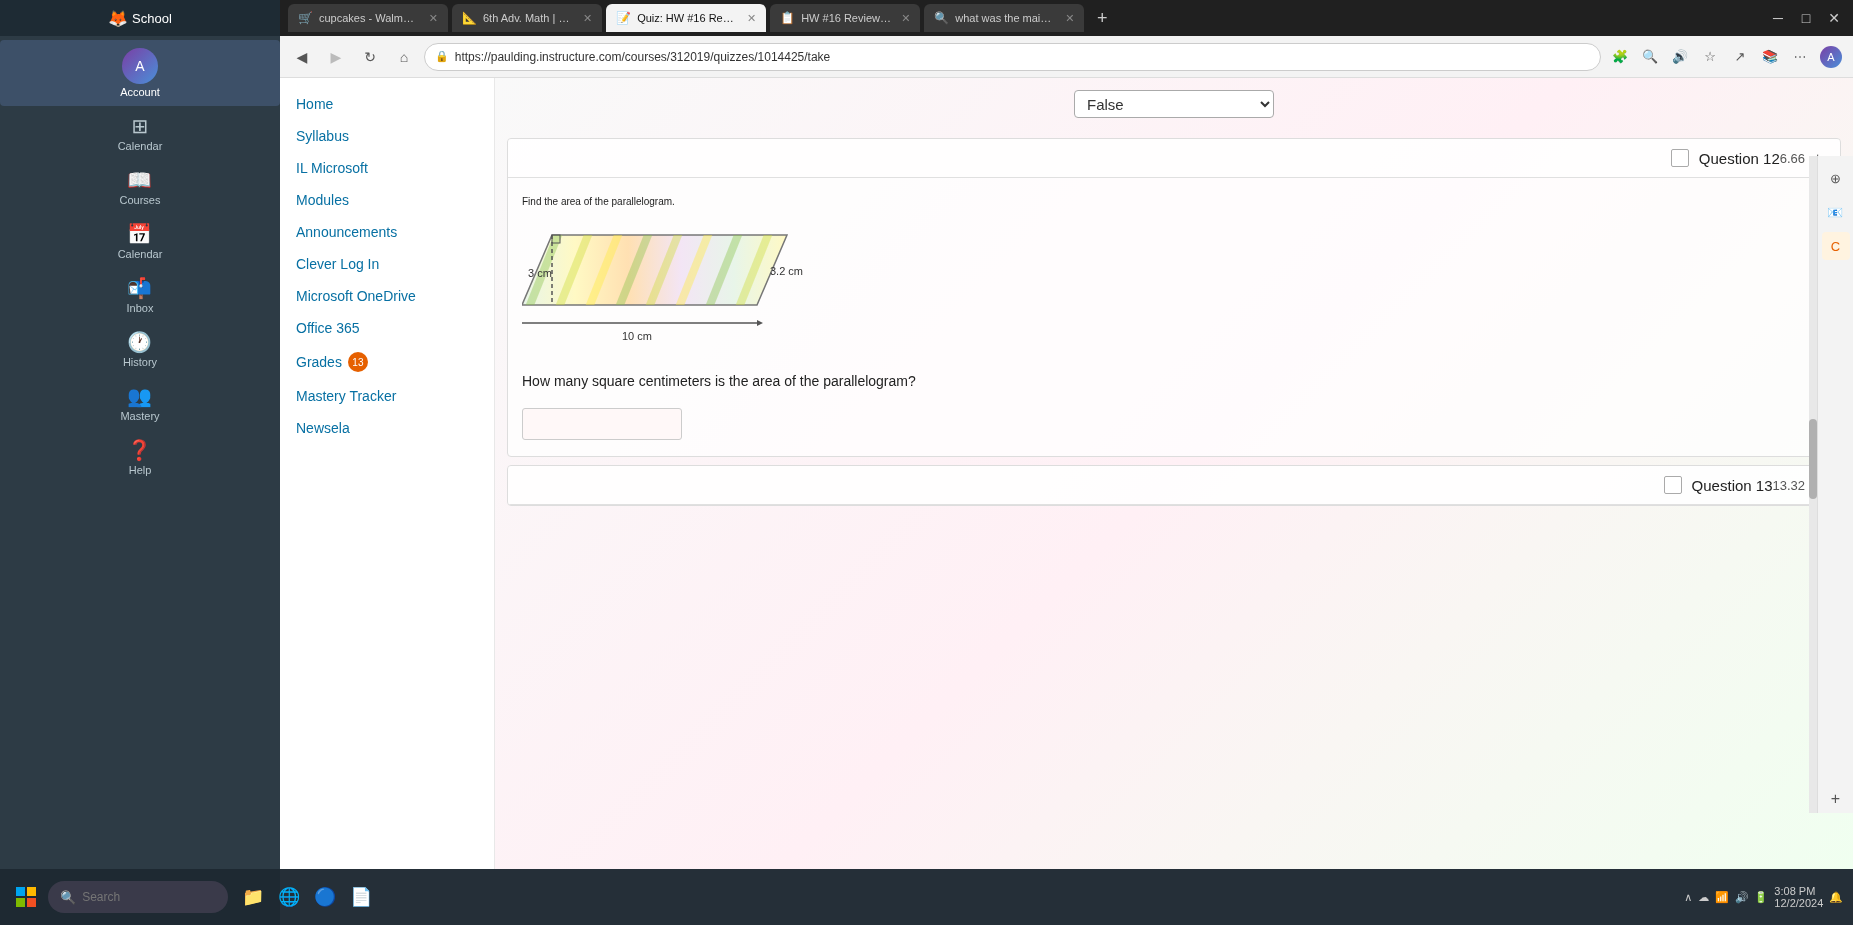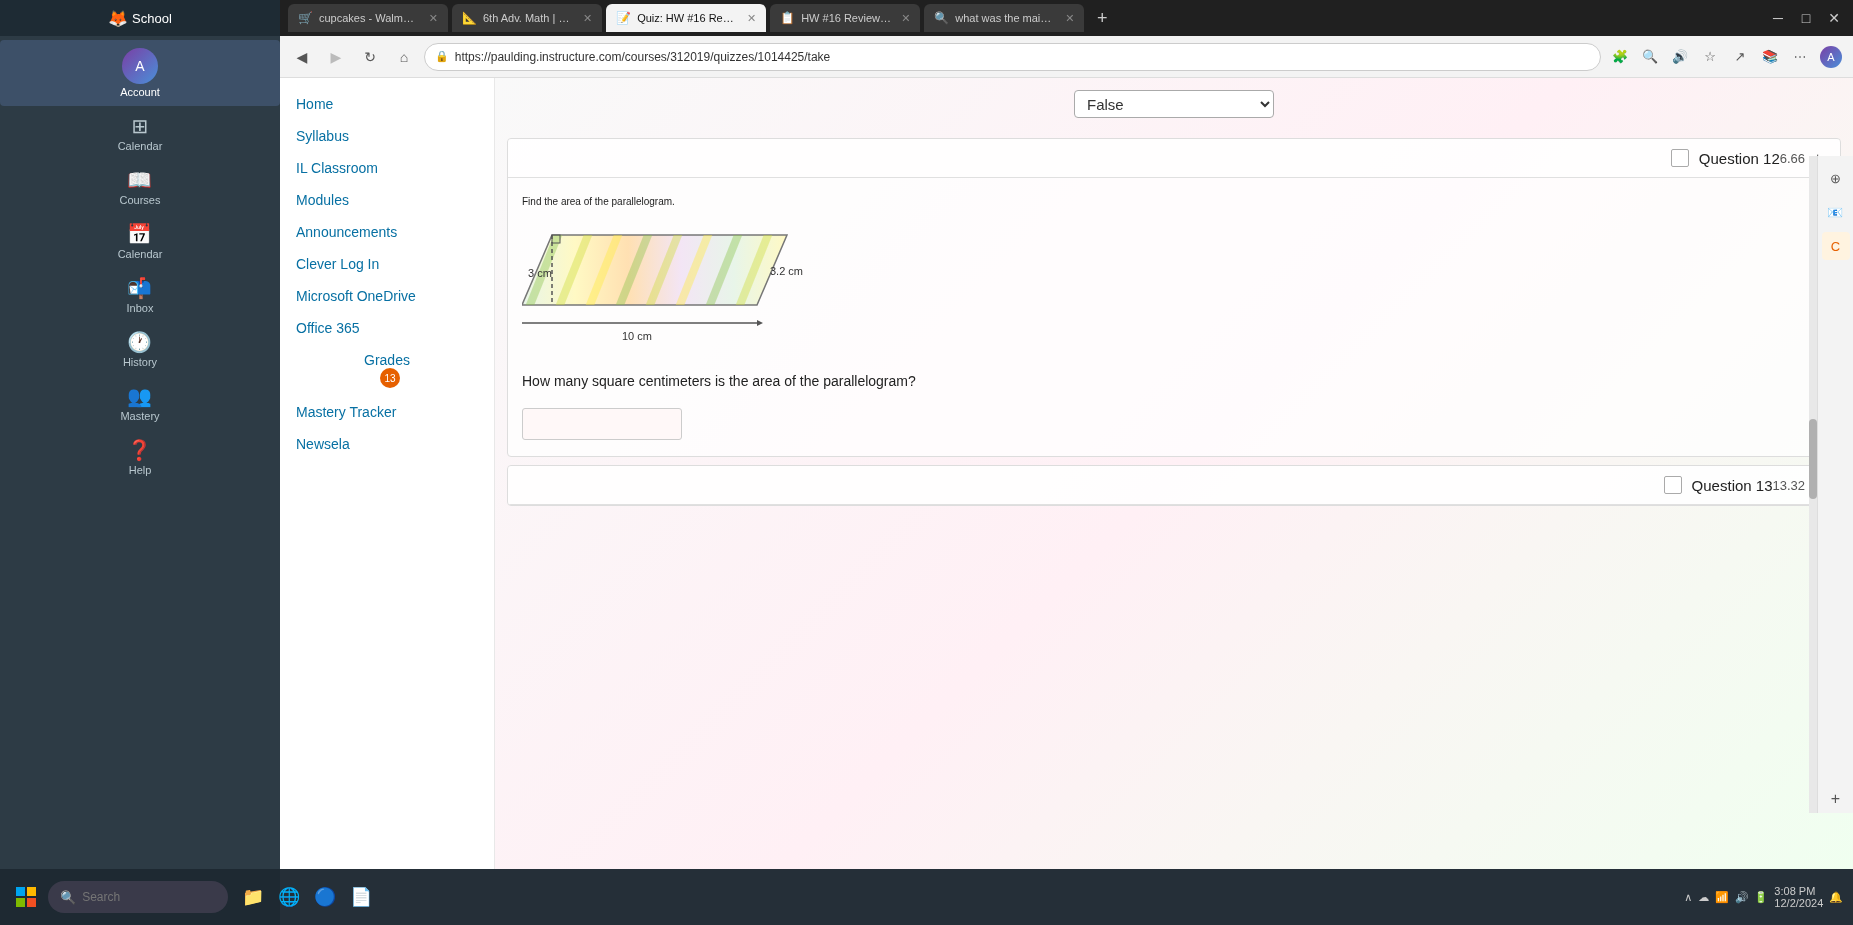--- a/index.html
+++ b/index.html
@@ -613,27 +613,27 @@
         <div style="width:22px;height:22px;border-radius:50%;background:linear-gradient(135deg,#7a3fa5,#4a90d9);display:flex;align-items:center;justify-content:center;font-size:11px;color:#fff;">A</div>
       </div>
     </div>
   </div>
 
   <div class="browser-content">
 
     <div class="left-nav">
       <a class="left-nav-item">Home</a>
       <a class="left-nav-item">Syllabus</a>
-      <a class="left-nav-item">IL Classroom</a>
+      <a class="left-nav-item">IL Microsoft</a>
       <a class="left-nav-item">Modules</a>
       <a class="left-nav-item">Announcements</a>
       <a class="left-nav-item">Clever Log In</a>
       <a class="left-nav-item">Microsoft OneDrive</a>
       <a class="left-nav-item">Office 365</a>
-      <a class="left-nav-item" style="display:flex;align-items:center;flex-direction:column;">
+      <a class="left-nav-item" style="display:flex;align-items:center;">
         <span>Grades</span>
         <span class="grade-badge">13</span>
       </a>
       <a class="left-nav-item">Mastery Tracker</a>
       <a class="left-nav-item">Newsela</a>
     </div>
 
     <div class="quiz-content">
 
       <div class="false-dropdown-section">

